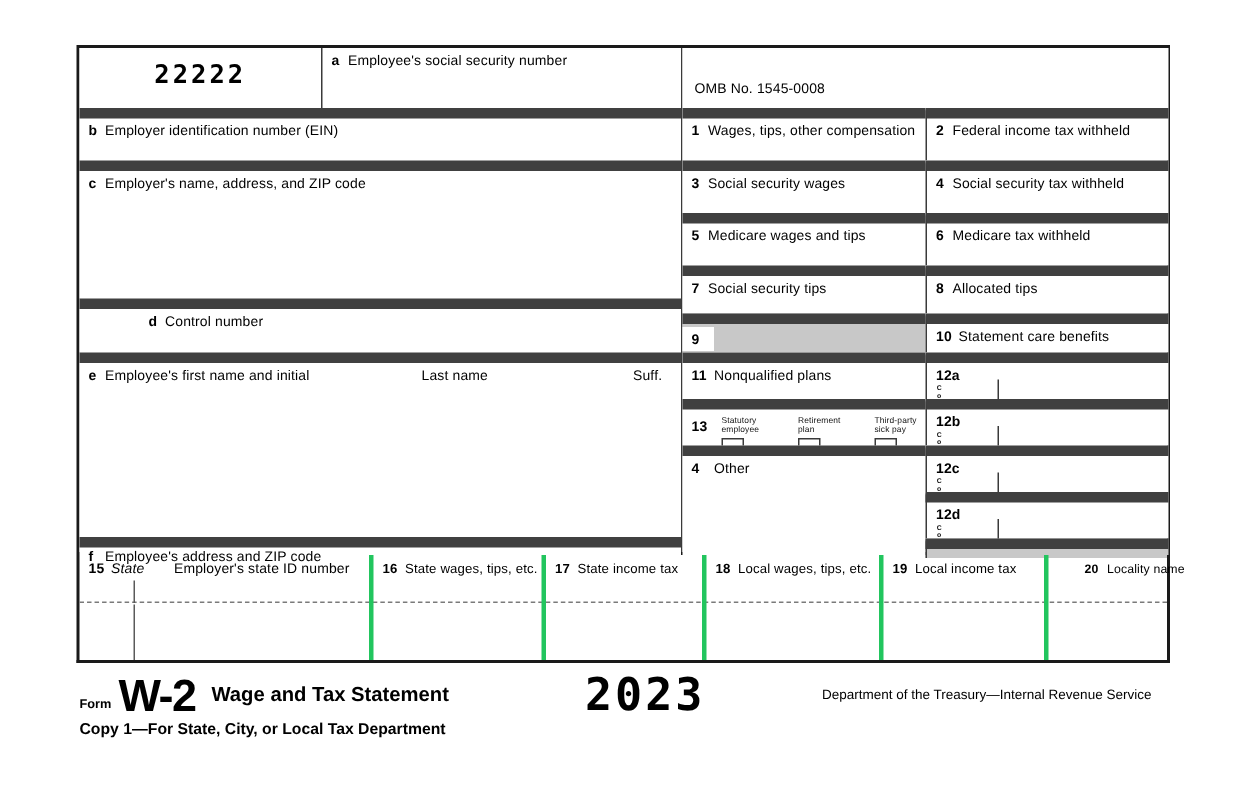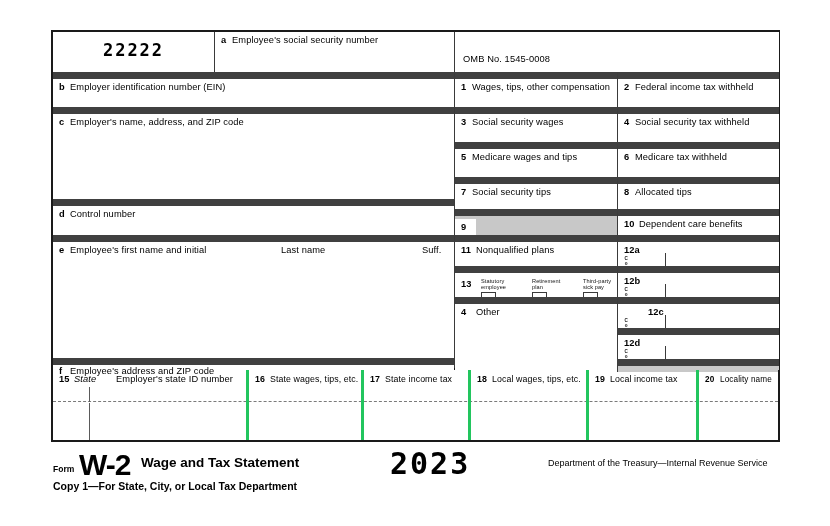--- a/index.html
+++ b/index.html
@@ -136,21 +136,21 @@
           <span class="n">b</span><span>Employer identification number (EIN)</span>
         </div>
       </div>
 
       <div class="cell bt" style="left:0;top:75px;width:401px;height:92px;">
         <div class="lbl">
           <span class="n">c</span><span>Employer's name, address, and ZIP code</span>
         </div>
       </div>
 
-      <div class="cell bt" style="left:0;top:167px;width:401px;height:36px;">
+      <div class="cell bt" style="left:0;top:167px;width:401px;height:36px;padding-left:40px;">
         <div class="lbl">
           <span class="n">d</span><span>Control number</span>
         </div>
       </div>
 
       <div class="cell bt" style="left:0;top:326px;width:401px;height:14px;">
         <div class="lbl" style="padding-top:1px;">
           <span class="n">f</span><span>Employee's address and ZIP code</span>
         </div>
       </div>
@@ -214,21 +214,21 @@
         </div>
       </div>
 
       <div class="cell bt shaded" style="left:0;top:177px;width:162px;height:26px;">
         <div class="lbl" style="background:#fff;display:inline-block;padding:3px 4px 2px 6px;">
           <span class="n">9</span><span></span>
         </div>
       </div>
       <div class="cell bt bl" style="left:162px;top:177px;width:162px;height:26px;">
         <div class="lbl">
-          <span class="n2">10</span><span>Dependent care benefits</span>
+          <span class="n2">10</span><span>Statement care benefits</span>
         </div>
       </div>
 
       <div class="cell bt" style="left:0;top:203px;width:162px;height:31px;">
         <div class="lbl">
           <span class="n2">11</span><span>Nonqualified plans</span>
         </div>
       </div>
 
       <div class="cell bt" style="left:0;top:234px;width:162px;height:31px;">
@@ -266,21 +266,21 @@
         <div class="tick" style="left:47px;top:11px;height:18px;"></div>
       </div>
 
       <div class="cell bt bl" style="left:162px;top:234px;width:162px;height:31px;">
         <div class="lbl" style="font-weight:bold;">12b</div>
         <div class="code-v">Code</div>
         <div class="tick" style="left:47px;top:11px;height:18px;"></div>
       </div>
 
       <div class="cell bt bl" style="left:162px;top:265px;width:162px;height:31px;">
-        <div class="lbl" style="font-weight:bold;margin-left:24px;">12c</div>
+        <div class="lbl" style="font-weight:bold;">12c</div>
         <div class="code-v">Code</div>
         <div class="tick" style="left:47px;top:11px;height:18px;"></div>
       </div>
 
       <div class="cell bt bl" style="left:162px;top:296px;width:162px;height:31px;">
         <div class="lbl" style="font-weight:bold;">12d</div>
         <div class="code-v">Code</div>
         <div class="tick" style="left:47px;top:11px;height:18px;"></div>
       </div>
 
@@ -317,21 +317,21 @@
         <span class="n2">18</span><span>Local wages, tips, etc.</span>
       </div>
     </div>
 
     <div class="bandcell" style="left:533px;width:110px;">
       <div class="lbl" style="padding-top:4px;font-size:8.8px;">
         <span class="n2">19</span><span>Local income tax</span>
       </div>
     </div>
 
-    <div class="bandcell" style="left:643px;width:86px;">
+    <div class="bandcell" style="left:643px;width:86px;padding-left:18px;">
       <div class="lbl" style="padding-top:4px;font-size:8.2px;">
         <span class="n2">20</span><span>Locality name</span>
       </div>
     </div>
   </div>
 
   <div class="footer">
     <div class="f-form">Form</div>
     <div class="f-w2">W-2</div>
     <div class="f-title">Wage and Tax Statement</div>

